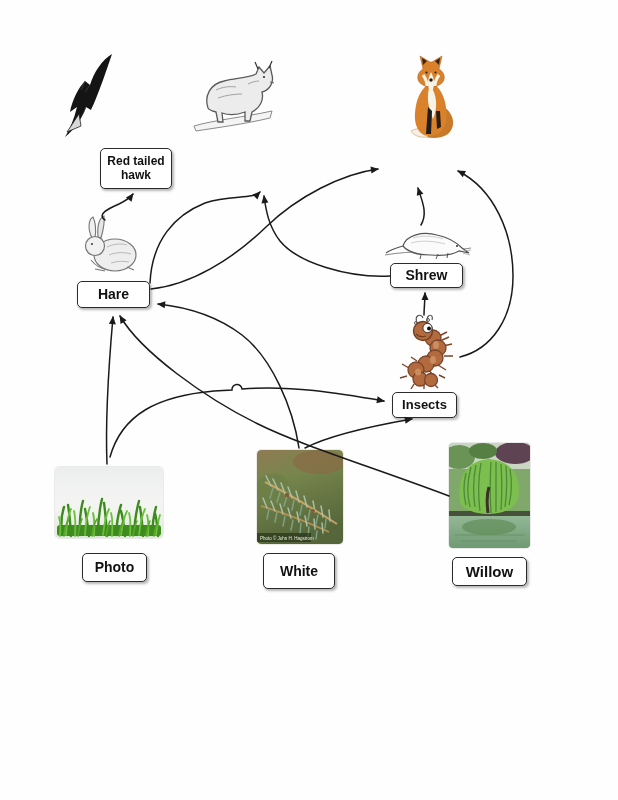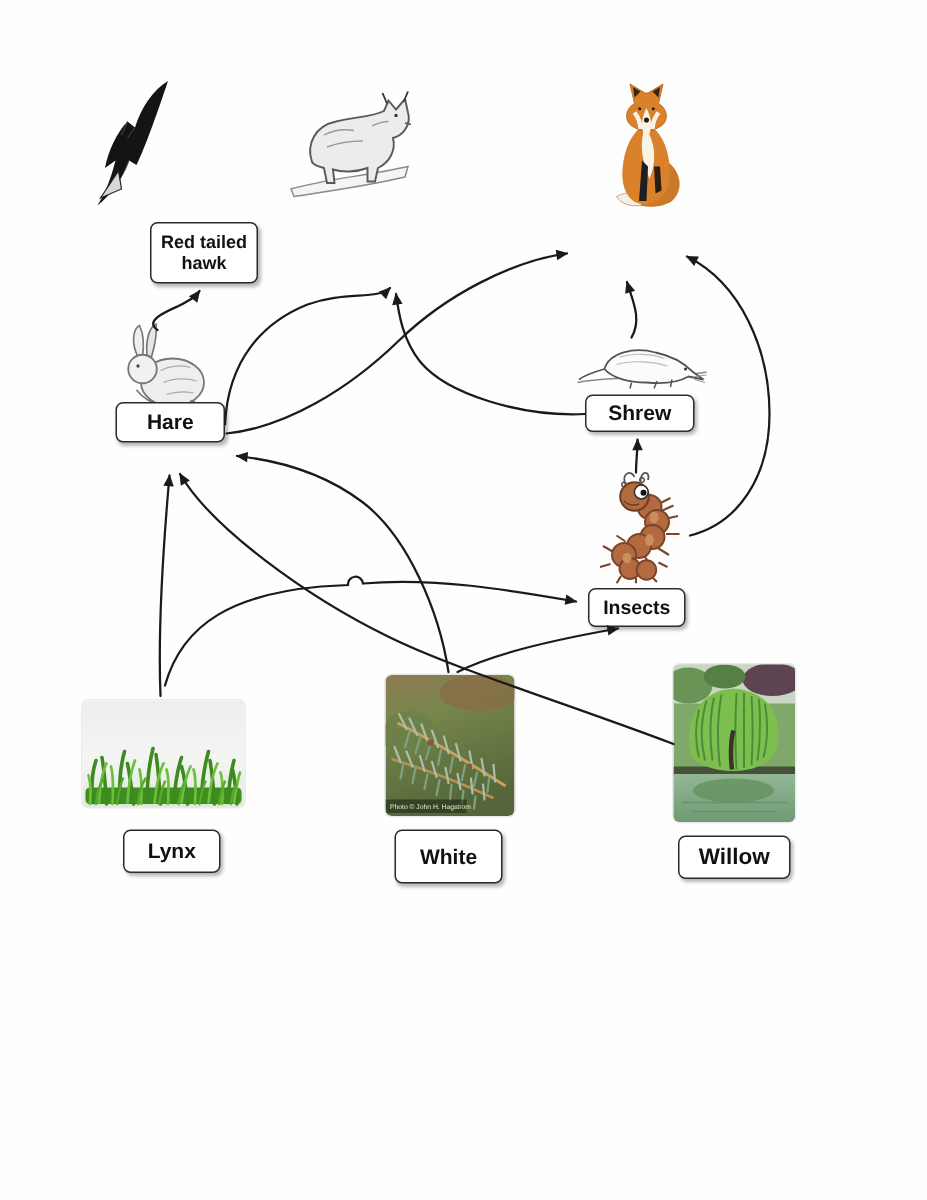--- a/index.html
+++ b/index.html
@@ -159,30 +159,30 @@
   <div class="node" style="left:100px;top:148px;width:72px;height:41px;font-size:12px">
     <span>Red tailed hawk</span>
   </div>
 
 
 
   <div class="node" style="left:390px;top:263px;width:73px;height:25px;font-size:14px">
     <span>Shrew</span>
   </div>
 
-  <div class="node" style="left:77px;top:268px;width:73px;height:27px;font-size:14px">
+  <div class="node" style="left:77px;top:281px;width:73px;height:27px;font-size:14px">
     <span>Hare</span>
   </div>
 
   <div class="node" style="left:392px;top:392px;width:65px;height:26px;font-size:13px">
     <span>Insects</span>
   </div>
 
   <div class="node" style="left:82px;top:553px;width:65px;height:29px;font-size:14px">
-    <span>Lynx</span>
+    <span>Photo</span>
   </div>
 
   <div class="node" style="left:263px;top:553px;width:72px;height:36px;font-size:14px">
     <span>White</span>
   </div>
 
   <div class="node" style="left:452px;top:557px;width:75px;height:29px;font-size:15px">
     <span>Willow</span>
   </div>
 

